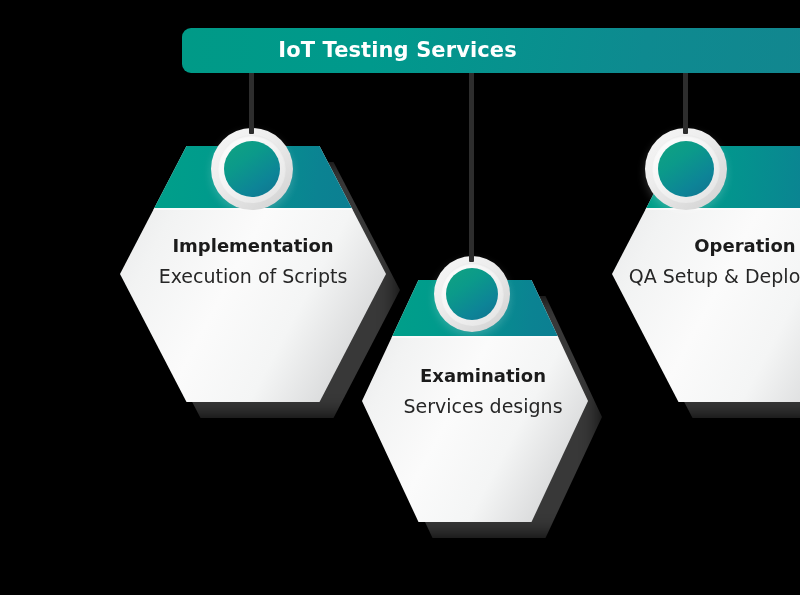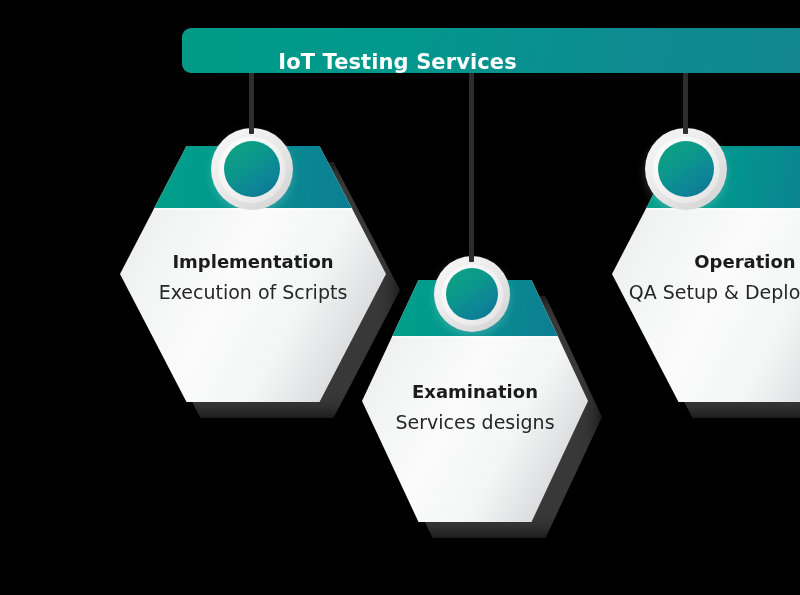--- a/index.html
+++ b/index.html
@@ -106,21 +106,20 @@
     transform: translate(14px, 16px);
   }
 
   
   .hex-text {
     position: absolute;
     left: 0;
     width: 100%;
     text-align: center;
     pointer-events: none;
-    margin-top: 16px;
   }
   .hex-title {
     color: #1b1b1b;
     font-size: 18px;
     font-weight: bold;
     white-space: nowrap;
     line-height: 24px;
   }
   .hex-sub {
     color: #262626;
@@ -219,30 +218,30 @@
     <div class="hex-shadow"></div>
   </div>
 
   <div class="node" style="left:362px; top:280px; width:226px; height:242px; z-index:8;">
     <div class="hex">
       <div class="hex-band" style="height:56px;"></div>
       <div class="hex-band-edge" style="top:56px;"></div>
     </div>
   </div>
 
-  <div class="hex-text" style="left:362px; top:364px; width:226px; z-index:9;">
+  <div class="hex-text" style="left:370px; top:364px; width:226px; z-index:9;">
     <div class="hex-title">Examination</div>
     <div class="hex-sub">Services designs</div>
   </div>
 
   <div class="badge" style="left:434px; top:256px; width:76px; height:76px; z-index:10;">
     <div class="badge-ring2" style="width:63px; height:63px;">
       <div class="badge-core" style="width:52px; height:52px;"></div>
     </div>
   </div>
 
   <div class="stem" style="left:469px; top:66px; height:196px; z-index:11;"></div>
 
   <div class="header-bar layer-bar" style="z-index:20;">
   </div>
-  <div class="header-title" style="position:absolute; left:0px; top:40px; z-index:21;">IoT Testing Services</div>
+  <div class="header-title" style="position:absolute; left:0px; top:28px; z-index:21;">IoT Testing Services</div>
 
 </div>
 
 </body></html>

